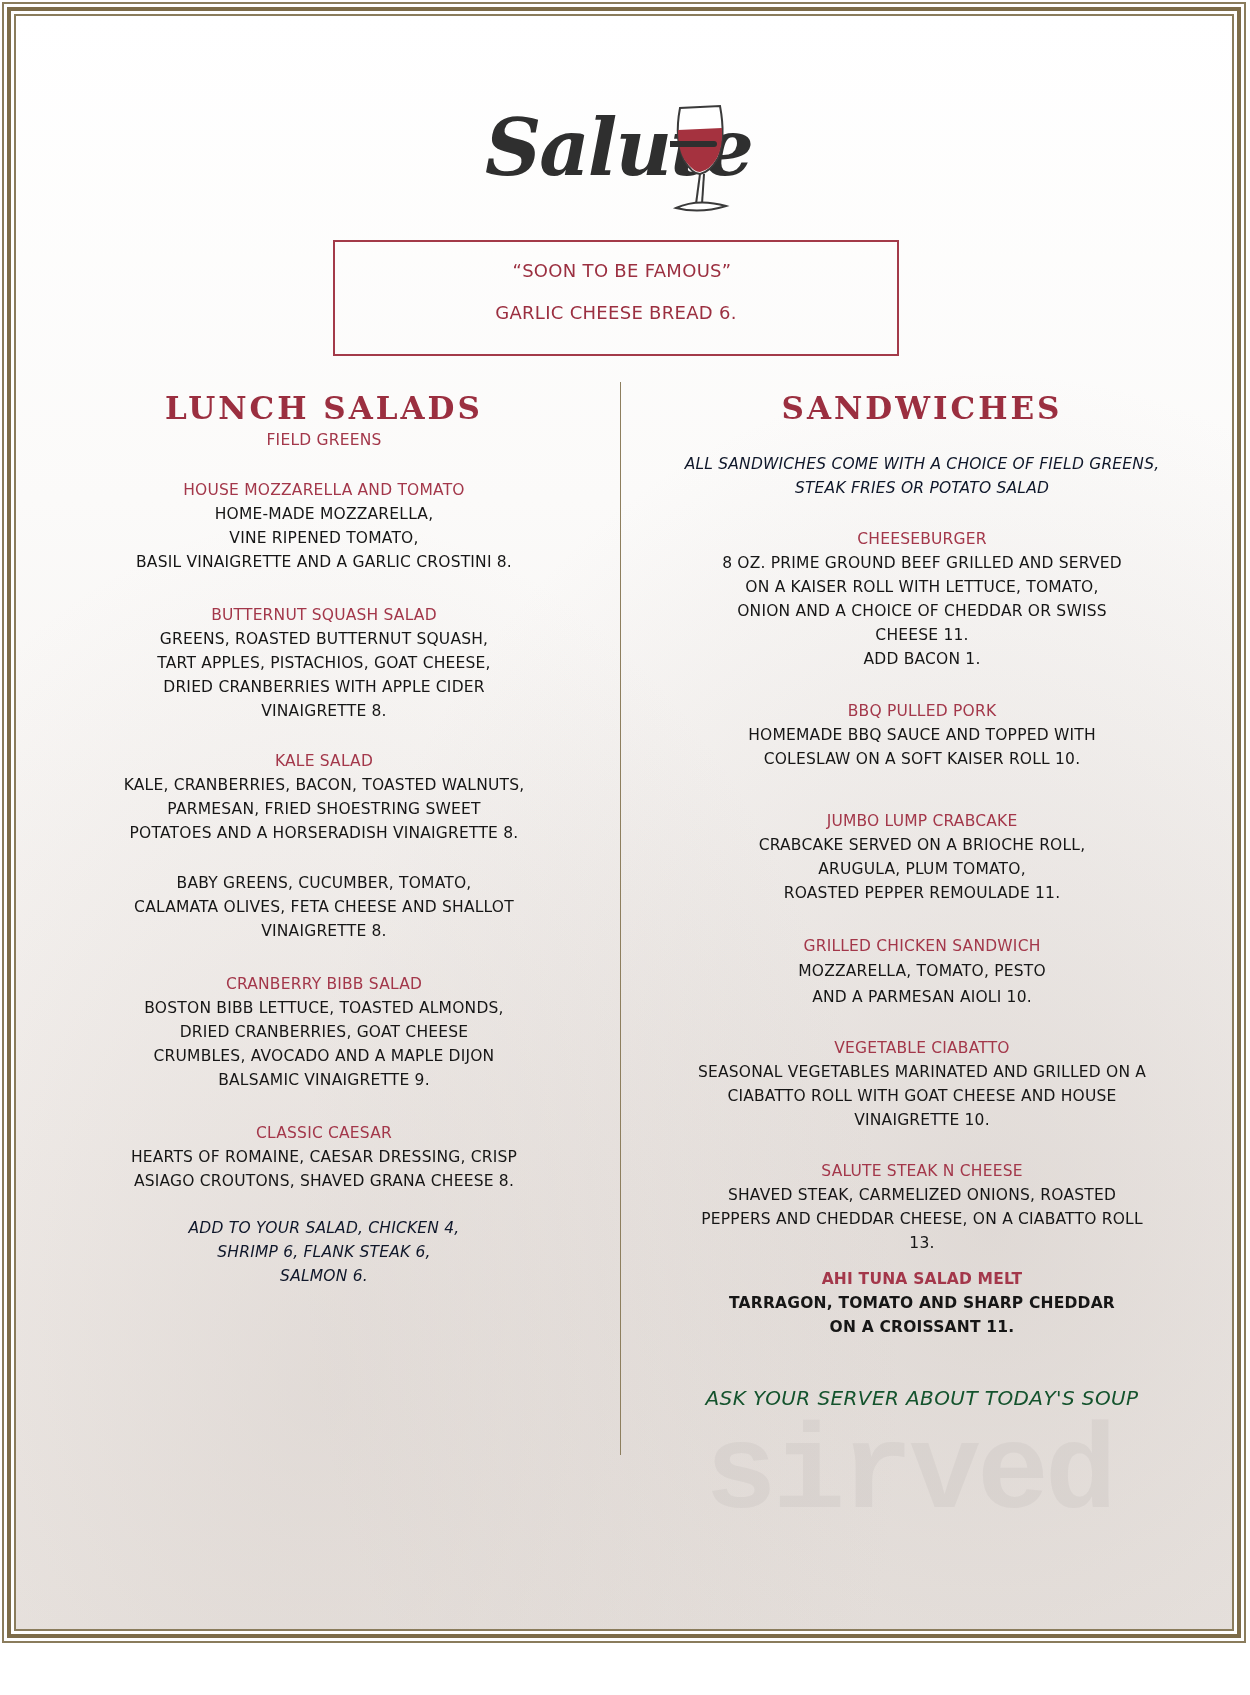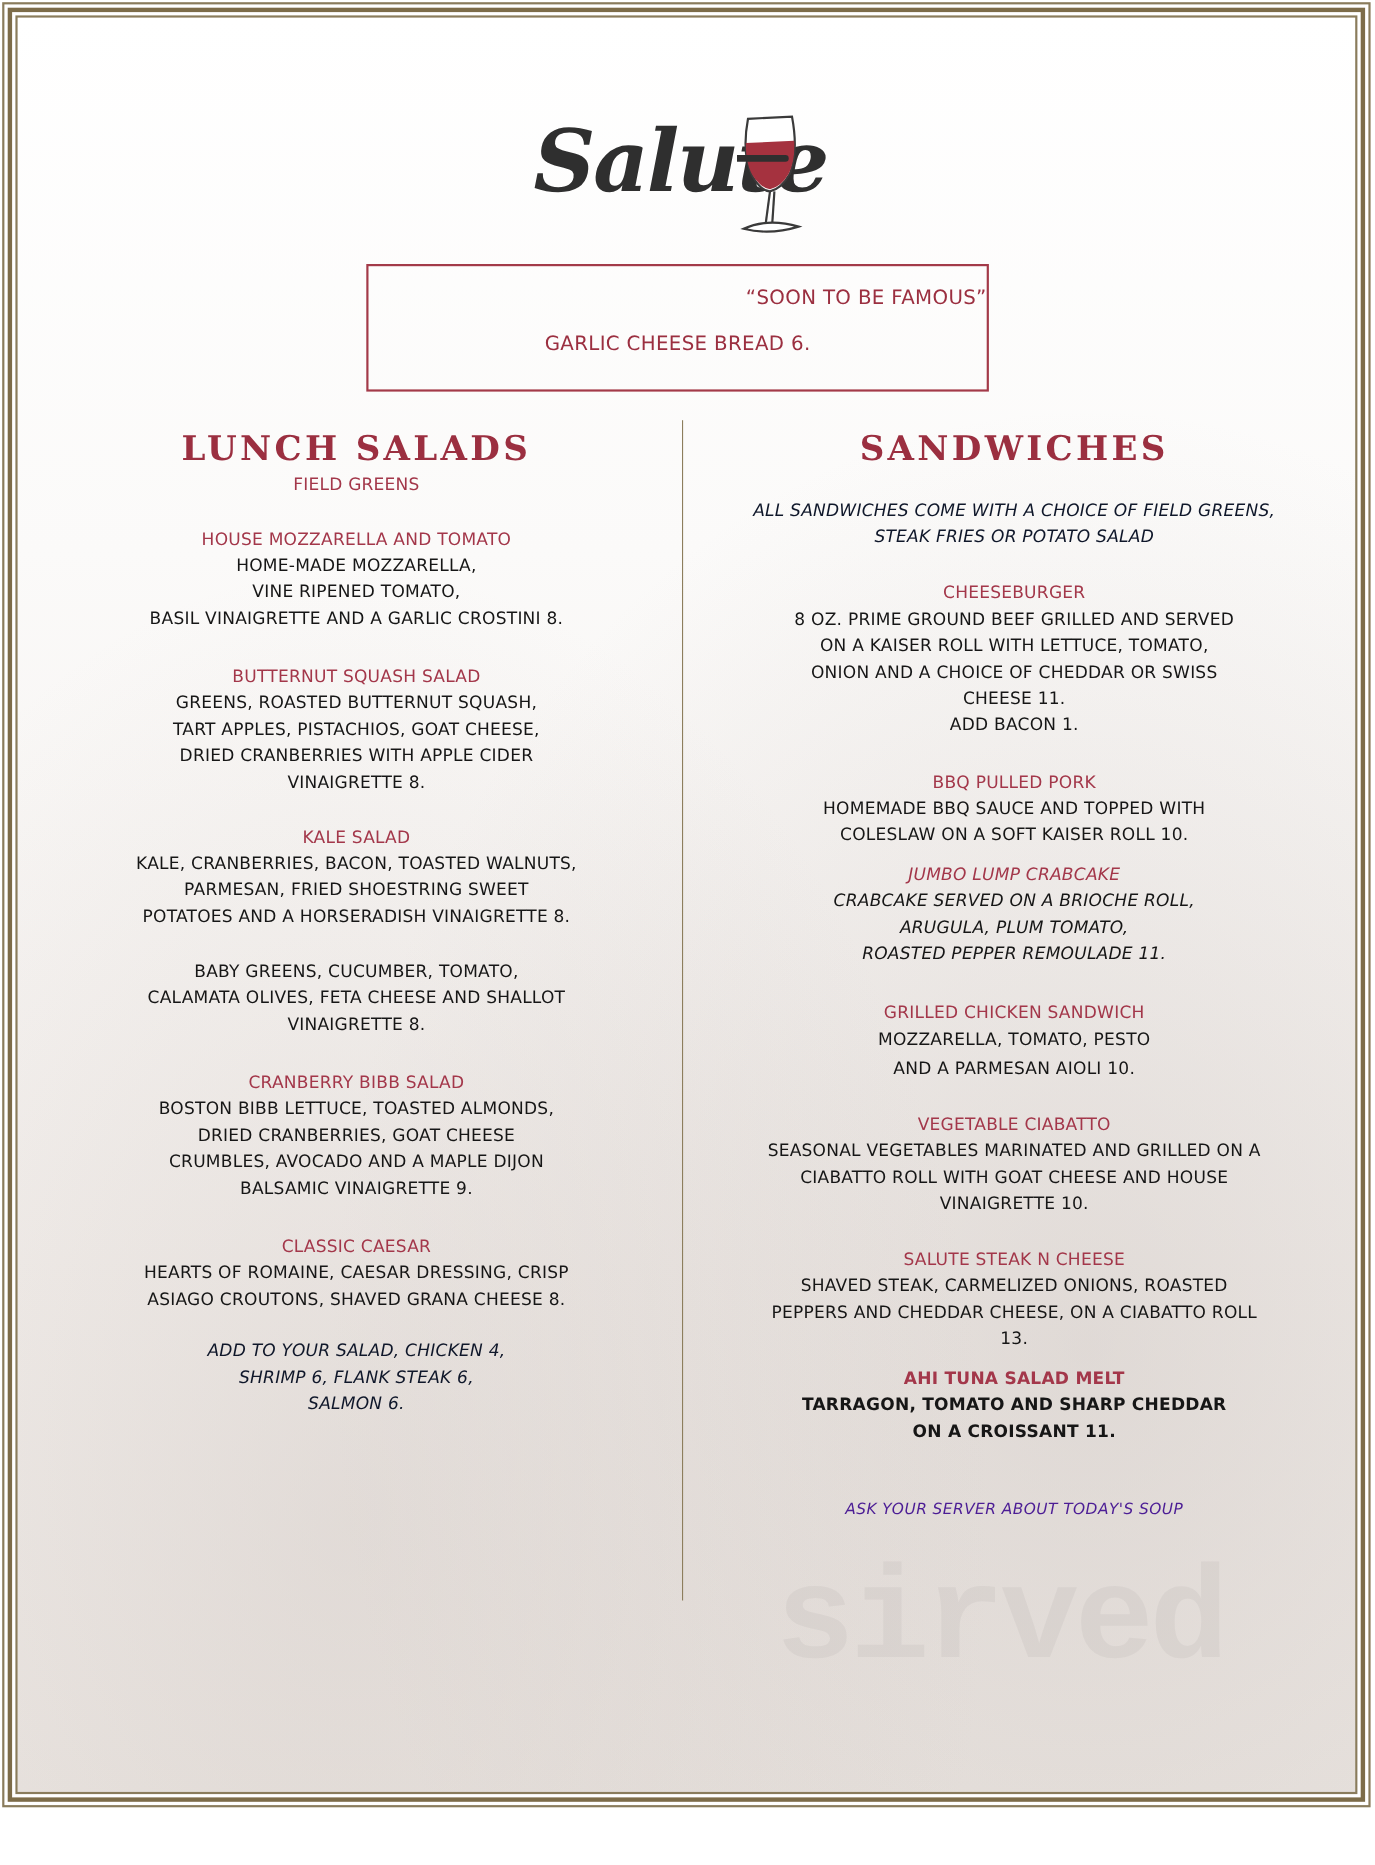--- a/index.html
+++ b/index.html
@@ -34,21 +34,21 @@
   }
   .logo-glass { position:absolute; left:195px; top:0; }
   .promo-box {
     position:absolute; left:333px; top:240px; width:566px; height:116px;
     border:2px solid #a33a49; box-sizing:border-box; text-align:center;
   }
   .promo-line {
     font-family:"DejaVu Sans", sans-serif; color:#9b2f40; font-size:18px;
     letter-spacing:0.3px;
   }
-  .promo-line.l1 { position:absolute; left:12px; right:0; top:18px;text-align:right; }
+  .promo-line.l1 { position:absolute; left:12px; right:0; top:18px; }
   .promo-line.l2 { position:absolute; left:0; right:0; top:60px; }
   .divider {
     position:absolute; left:620px; top:382px; width:1px; height:1073px;
     background:#8d7e5d;
   }
   .column { position:absolute; top:388px; text-align:center; }
   .col-left { left:52px; width:544px; }
   .col-right { left:648px; width:548px; }
   .section-title {
     font-family:"DejaVu Serif", serif; color:#9b2f40; font-size:31px;
@@ -66,22 +66,22 @@
   .item-desc {
     font-family:"DejaVu Sans", sans-serif; color:#161616; font-size:15.5px;
     line-height:24px; letter-spacing:0.2px; white-space:pre-line;
   }
   .watermark {
     position:absolute; left:705px; top:1407px;
     font-family:Liberation Mono, monospace; font-weight:bold; font-size:120px;
     color:rgba(200,195,192,0.35); letter-spacing:-4px;
   }
   .soup {
-    font-family:"DejaVu Sans", sans-serif; font-style:italic; color:#4c1d95;
-    font-size:14px; line-height:24px; letter-spacing:0.4px;text-align:center;
+    font-family:"DejaVu Sans", sans-serif; font-style:italic; color:#14532d;
+    font-size:20px; line-height:24px; letter-spacing:0.4px;text-align:center;
   }
 </style>
 </head>
 <body>
 
 <div class="frame-outer"></div>
 <div class="frame-mid"></div>
 <div class="frame-inner"></div>
 
 <div class="watermark">sirved</div>
@@ -163,21 +163,21 @@
 ON A KAISER ROLL WITH LETTUCE, TOMATO,
 ONION AND A CHOICE OF CHEDDAR OR SWISS
 CHEESE  11.
 ADD BACON  1.</div>
   </div>
   <div class="item" style="margin-top:28px;">
     <div class="item-name">BBQ PULLED PORK</div>
     <div class="item-desc">HOMEMADE BBQ SAUCE AND TOPPED WITH
 COLESLAW ON A SOFT KAISER ROLL  10.</div>
   </div>
-  <div class="item" style="margin-top:12px;font-style:italic;">
+  <div class="item" style="margin-top:38px;">
     <div class="item-name">JUMBO LUMP CRABCAKE</div>
     <div class="item-desc">CRABCAKE SERVED ON A BRIOCHE ROLL,
 ARUGULA, PLUM TOMATO,
 ROASTED PEPPER REMOULADE  11.</div>
   </div>
   <div class="item" style="margin-top:29px;">
     <div class="item-name">GRILLED CHICKEN SANDWICH</div>
     <div class="item-desc" style="line-height:26px;">MOZZARELLA, TOMATO, PESTO
 AND A PARMESAN AIOLI  10.</div>
   </div>

